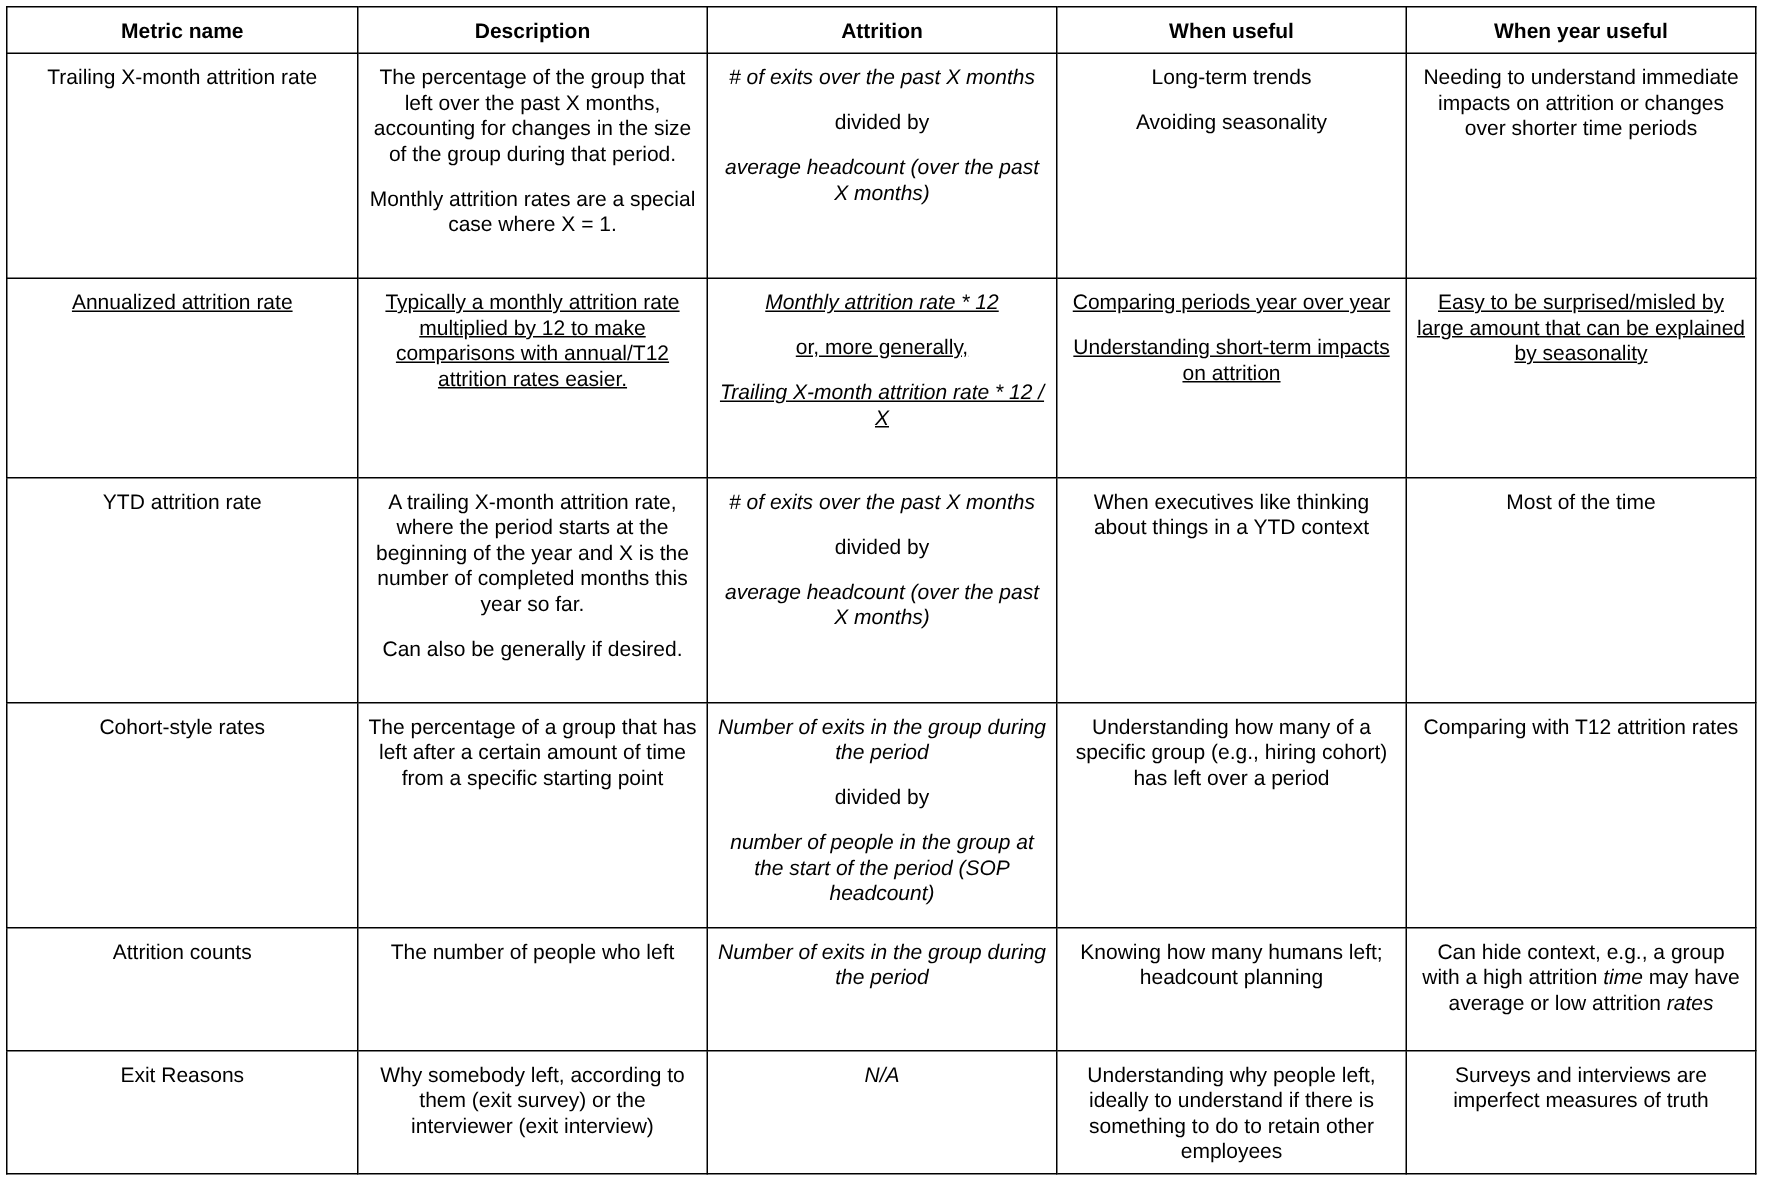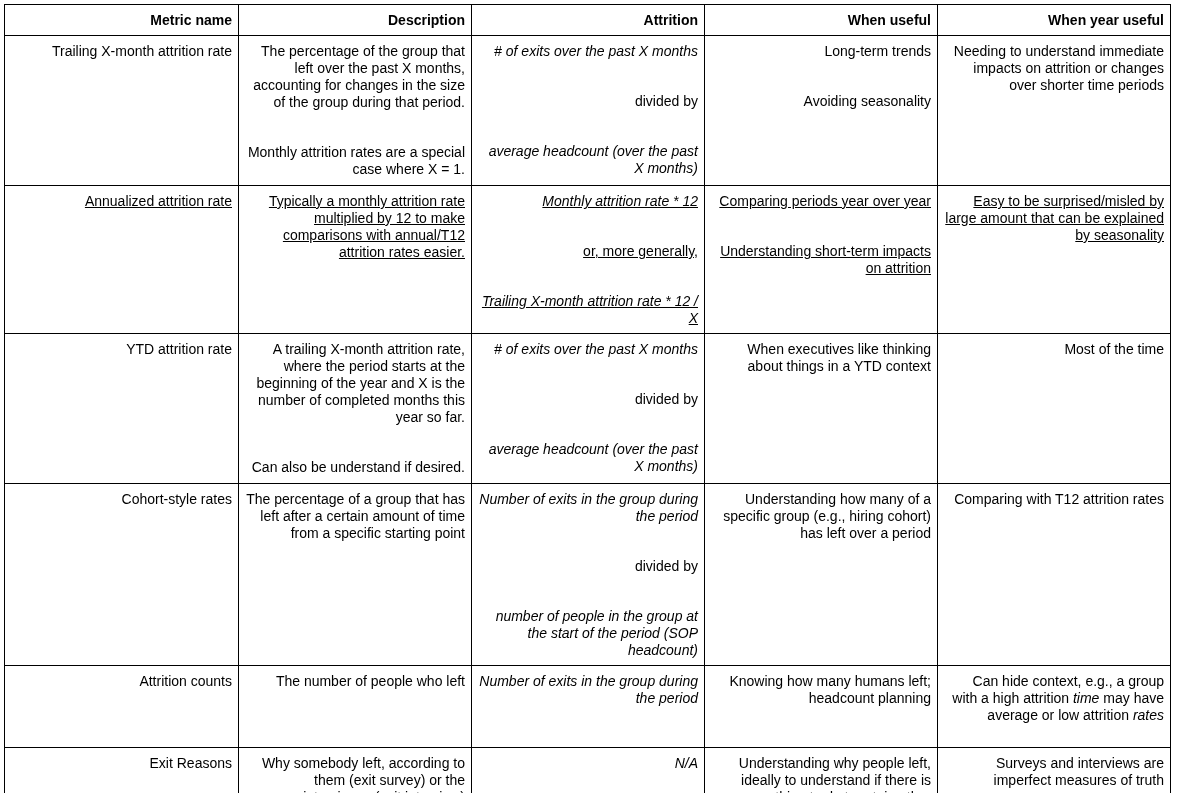--- a/index.html
+++ b/index.html
@@ -5,28 +5,28 @@
   html, body { margin:0; padding:0; background:#ffffff; }
   body { width:1179px; height:793px; position:relative; font-family:"Liberation Sans", sans-serif; color:#000; overflow:hidden; }
   table.metrics {
     position:absolute; left:4px; top:4px;
     border-collapse:collapse; table-layout:fixed;
     width:1166px;
   }
   table.metrics th, table.metrics td {
     border:1px solid #000;
     vertical-align:top;
-    text-align:right;
+    text-align:center;
     padding:7px 6px 6px 6px;
     font-size:14px;
     line-height:17px;
   }
   table.metrics th { font-weight:bold; height:17px; padding-top:7px; padding-bottom:6px; }
   .p { margin:0; }
-  .p + .p { margin-top:33px; }
+  .p + .p { margin-top:13px; }
   .it { font-style:italic; }
   col.c1 { width:234px; }
   col.c2 { width:233px; }
   col.c3 { width:233px; }
   col.c4 { width:233px; }
   col.c5 { width:233px; }
   tr.r1 td { height:136px; }
   tr.r2 td { height:119px;text-decoration:underline; }
   tr.r3 td { height:136px; }
   tr.r4 td { height:136px; }
@@ -97,21 +97,21 @@
         <p class="p">Easy to be surprised/misled by large amount that can be explained by seasonality</p>
       </td>
     </tr>
 
     <tr class="r3">
       <td>
           <p class="p">YTD attrition rate</p>
         </td>
       <td>
         <p class="p">A trailing X-month attrition rate, where the period starts at the beginning of the year and X is the number of completed months this year so far.</p>
-        <p class="p">Can also be understand if desired.</p>
+        <p class="p">Can also be generally if desired.</p>
       </td>
       <td>
         <p class="p it"># of exits over the past X months</p>
         <p class="p">divided by</p>
         <p class="p it">average headcount (over the past X months)</p>
       </td>
       <td>
         <p class="p">When executives like thinking about things in a YTD context</p>
       </td>
       <td>

